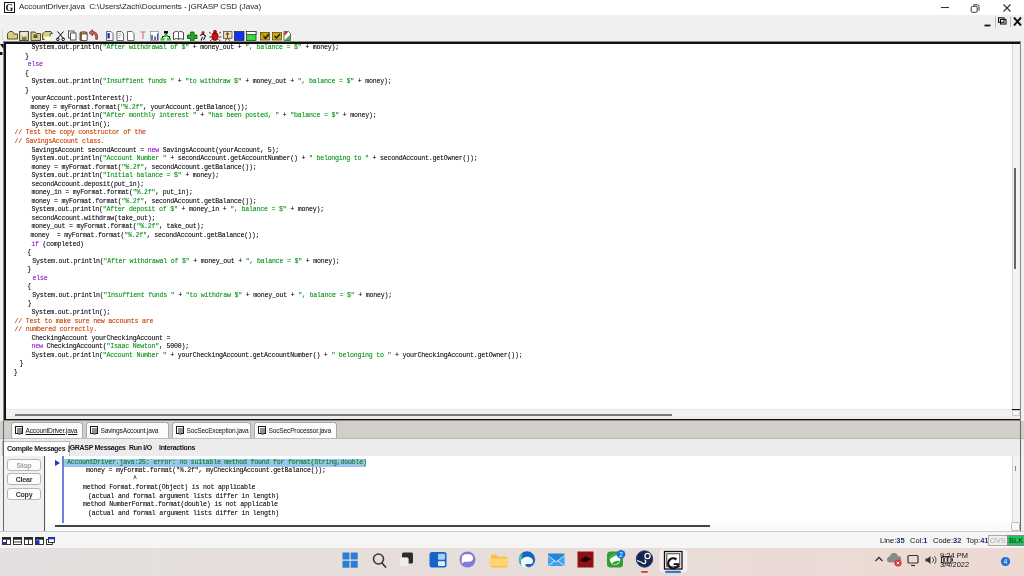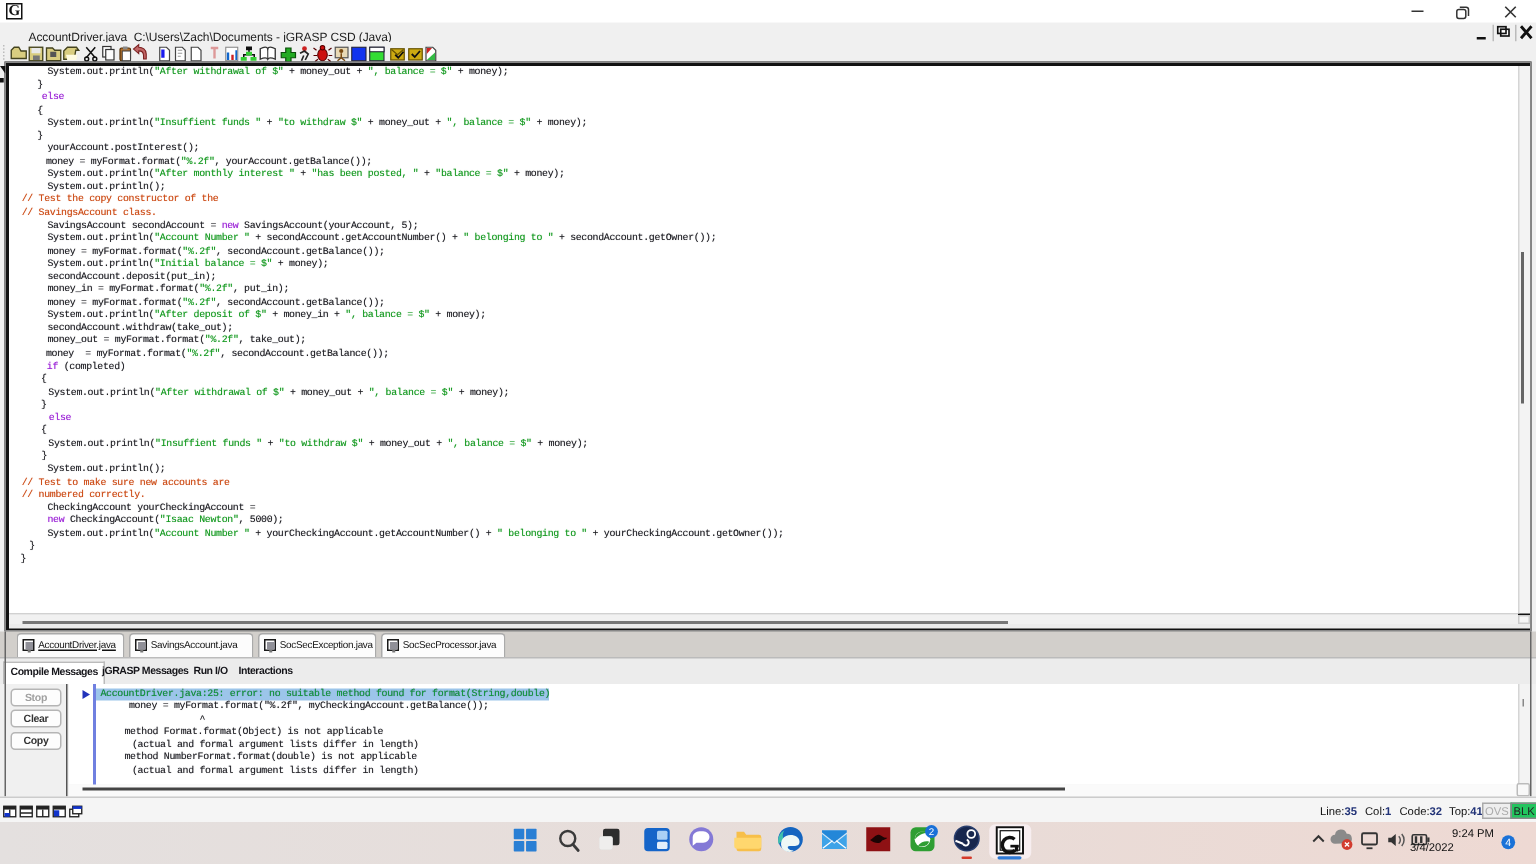--- a/index.html
+++ b/index.html
@@ -1,19 +1,19 @@
 <!DOCTYPE html>
 <html><head><meta charset="utf-8"><style>
 *{margin:0;padding:0;box-sizing:border-box}
 html,body{width:1024px;height:576px;overflow:hidden;background:#fff;font-family:"Liberation Sans",sans-serif}
 .abs{position:absolute}
 #root{position:absolute;left:0;top:0;width:1024px;height:576px;background:#f0f0f0}
 
 #titlebar{left:0;top:0;width:1024px;height:15px;background:#fff}
-#titletxt{left:19px;top:20px;font-size:8px;color:#1c1c1c;letter-spacing:-0.05px}
+#titletxt{left:19px;top:2px;font-size:8px;color:#1c1c1c;letter-spacing:-0.05px}
 #gicon{left:4px;top:2px;width:11px;height:11px;border:1px solid #111;background:#fff;font-family:"Liberation Serif",serif;font-weight:bold;font-size:10px;line-height:9px;text-align:center;color:#111}
 
 #menubar{left:0;top:15px;width:1024px;height:13px;background:#fff}
 .mi{position:absolute;top:2.5px;font-size:8px;color:#1c1c1c}
 
 #toolbar{left:0;top:28px;width:1024px;height:14px;background:#f0f0f0}
 
 #edframe{left:3px;top:41px;width:1018px;height:379.5px;border:1px solid #888;background:#111}
 #edwhite{left:6px;top:44px;width:1006px;height:365px;background:#fff;overflow:hidden}
 #vtrack{left:1012px;top:44px;width:8px;height:365px;background:#f3f3f3;border-left:1px solid #d5d5d5}
@@ -310,21 +310,21 @@
 <rect x="908" y="7.5" width="10" height="7.5" rx="1" fill="none" stroke="#333" stroke-width="1.2"></rect>
 <path d="M911 17.5h4" stroke="#333" stroke-width="1.2"></path>
 <path d="M925.5 10.5h2l3-2.5v8l-3-2.5h-2z" fill="#333"></path>
 <path d="M932.5 9.5a3.5 3.5 0 0 1 0 5M934.5 8a6 6 0 0 1 0 8" stroke="#555" stroke-width="1" fill="none"></path>
 <rect x="941.5" y="8.5" width="9.5" height="6.5" rx="1" fill="none" stroke="#333" stroke-width="1.1"></rect>
 <rect x="951.5" y="10.3" width="1.5" height="3" fill="#333"></rect>
 <path d="M944 9.5v4.5M947.5 9.5v4.5" stroke="#333" stroke-width="1.6"></path>
 <circle cx="1005.5" cy="13.5" r="4.6" fill="#1a72d8"></circle>
 <text x="1005.5" y="16" font-family="Liberation Sans" font-size="7" fill="#fff" text-anchor="middle">4</text>
 </svg>
-<div style="position:absolute;left:940px;top:2.5px;width:56px;text-align:right;font-size:7.5px;color:#111">9:24 PM</div>
+<div style="position:absolute;left:940px;top:2.5px;width:56px;text-align:left;font-size:7.5px;color:#111">9:24 PM</div>
 <div style="position:absolute;left:940px;top:11.5px;width:56px;font-size:7.5px;color:#111">3/4/2022</div>
 </div>
 <svg class="abs" style="left:0;top:531px;width:70px;height:17px" viewBox="0 0 70 17">
 <g fill="#fff" stroke="#222" stroke-width="0.9">
 <rect x="2.5" y="6.5" width="8" height="7"></rect>
         <rect x="13.5" y="6.5" width="8" height="7"></rect>
         <rect x="24.5" y="6.5" width="8" height="7"></rect>
         <rect x="35.5" y="6.5" width="8" height="7"></rect>
 </g>
 <rect x="2.5" y="6.5" width="8" height="2.2" fill="#222"></rect>

